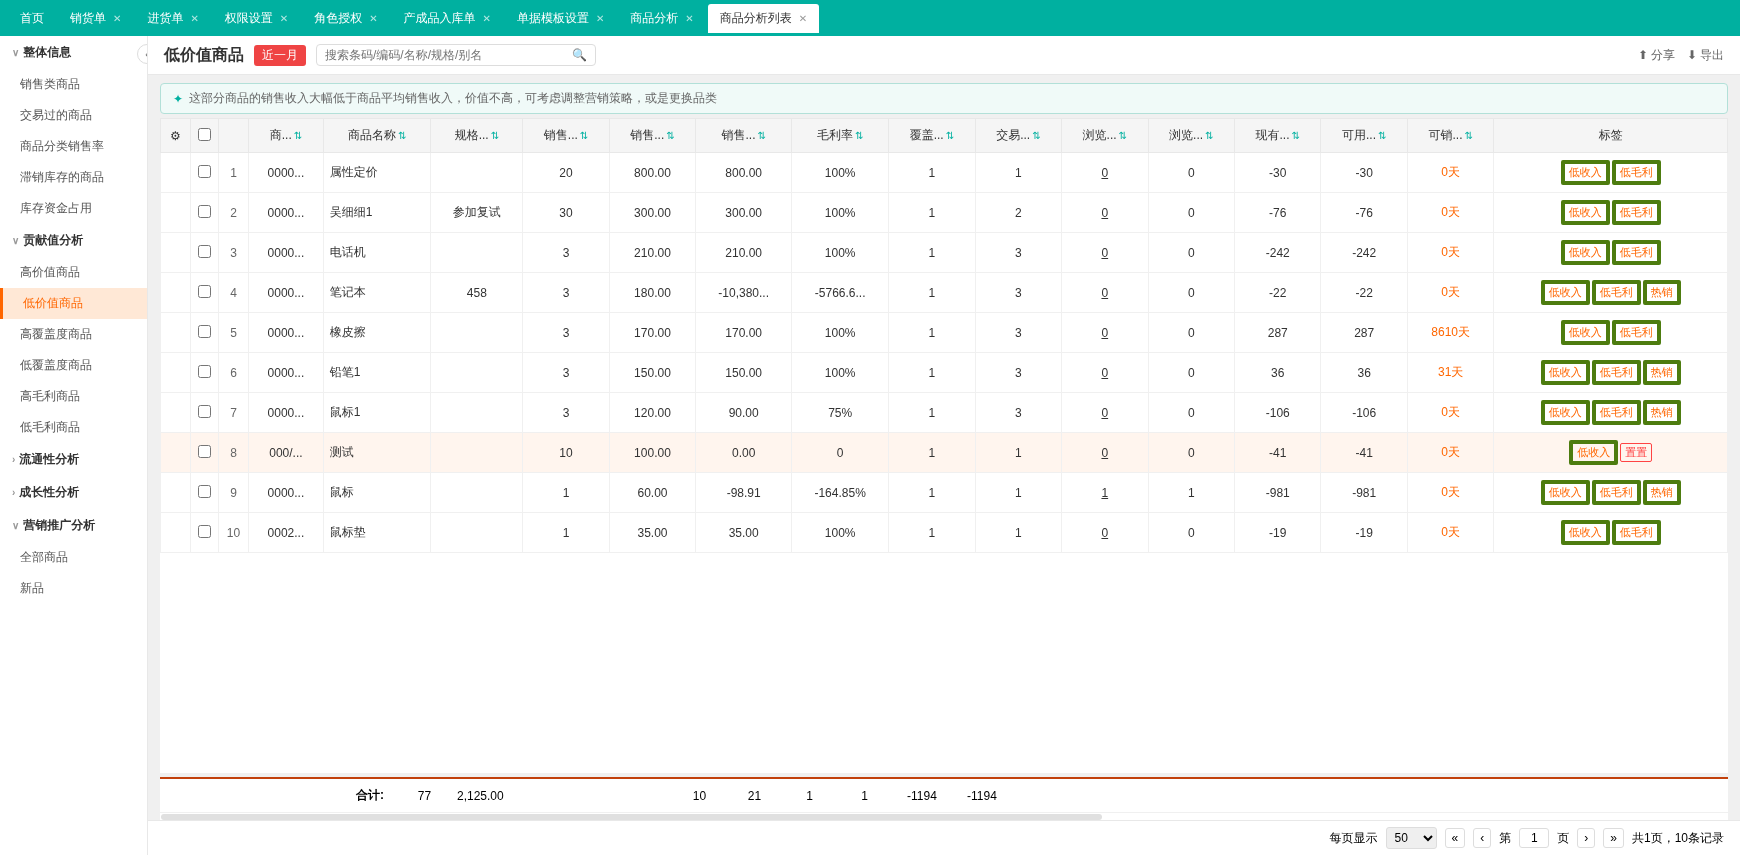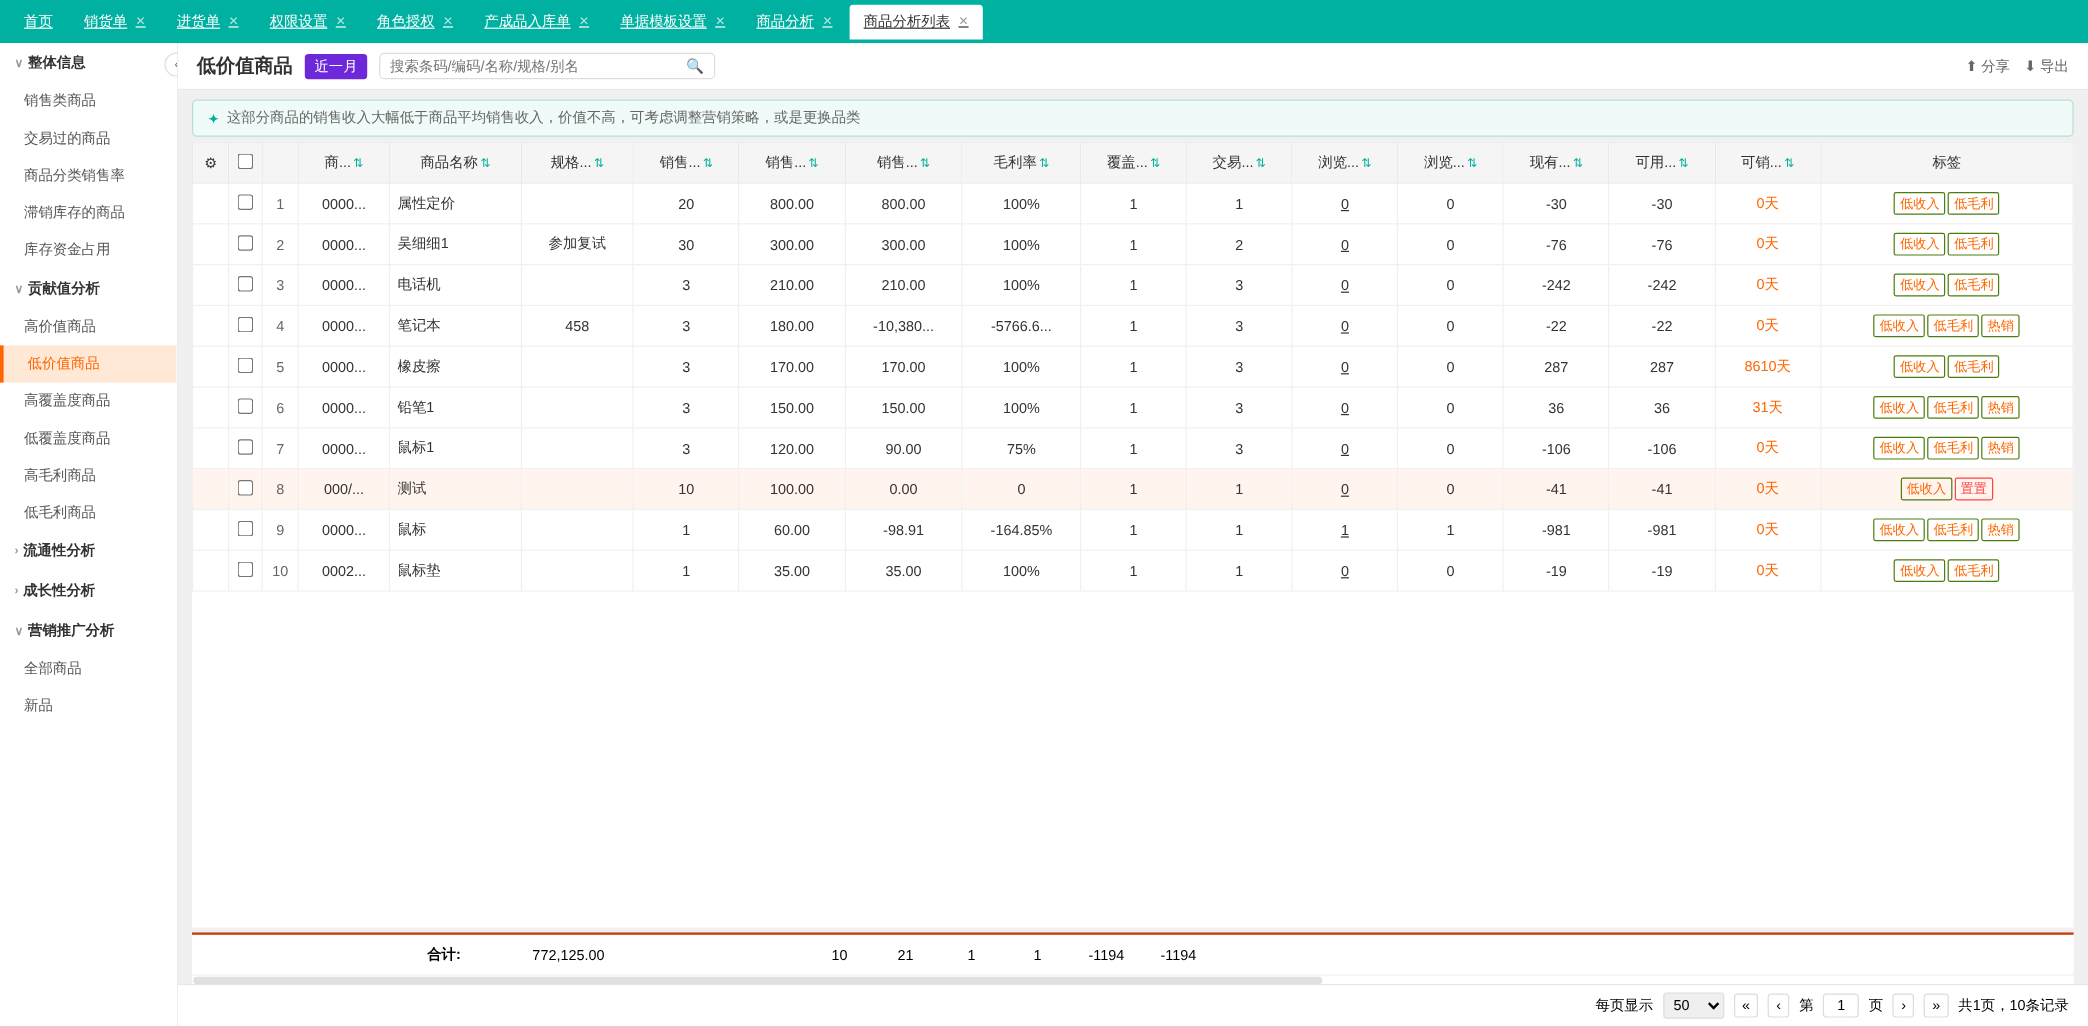--- a/index.html
+++ b/index.html
@@ -13,21 +13,21 @@
       align-items: center;
       padding: 0 8px;
       gap: 2px;
     }
     .nav-item {
       color: #fff;
       padding: 6px 12px;
       cursor: pointer;
       white-space: nowrap;
       border-radius: 3px 3px 0 0;
-      display: flex; align-items: center; gap: 4px; text-decoration: underline;
+      display: flex; align-items: center; gap: 4px;
     }
     .nav-item.active { background: #fff; color: #333; border-radius: 3px 3px 0 0; }
     .nav-item .close-x { font-size: 10px; color: rgba(255,255,255,0.7); margin-left: 3px; }
     .nav-item.active .close-x { color: #999; }
 
     
     .layout {
       display: flex;
       height: calc(100vh - 36px);
     }
@@ -74,21 +74,21 @@
       align-items: center;
       gap: 10px;
       border-bottom: 1px solid #e8e8e8;
     }
     .page-title {
       font-size: 16px;
       font-weight: bold;
       color: #333;
     }
     .filter-tag {
-      background: #6d28d9;
+      background: #ef4444;
       color: #fff;
       padding: 2px 8px;
       border-radius: 3px;
       font-size: 12px;
       cursor: pointer;
     }
     .search-box {
       display: flex;
       align-items: center;
       border: 1px solid #ddd;
@@ -163,21 +163,21 @@
       white-space: nowrap;
     }
     tbody td.left { text-align: left; }
     .tag {
       display: inline-block;
       padding: 1px 4px;
       border-radius: 2px;
       font-size: 11px;
       margin: 0 1px;
     }
-    .tag-orange { color: #ff6600; border: 1px solid #4d7c0f; }
+    .tag-orange { color: #ff6600; border: 4px solid #4d7c0f; }
     .tag-red { color: #ff4444; border: 1px solid #ff4444; }
     .underline { text-decoration: underline; cursor: pointer; color: #333; }
     .text-orange { color: #ff6600; }
 
     
     .settings-col { width: 30px; }
 
     
     .table-footer {
       background: #fff;
@@ -573,21 +573,21 @@
               <td><span class="tag tag-orange">低收入</span><span class="tag tag-orange">低毛利</span></td>
             </tr>
           </tbody>
       </table>
     </div>
 
     <div class="table-footer">
       <div style="display:flex;align-items:center;gap:0;">
         <div style="width:220px;text-align:right;font-weight:bold;padding-right:8px;">合计:</div>
         <div style="display:flex;gap:0;align-items:center;">
-          <div style="width:65px;text-align:right;">77</div>
+          <div style="width:65px;text-align:center;">77</div>
           <div style="width:75px;">2,125.00</div>
           <div style="width:75px;"></div>
           <div style="width:65px;"></div>
           <div style="width:55px;text-align:center;">10</div>
           <div style="width:55px;text-align:center;">21</div>
           <div style="width:55px;text-align:center;">1</div>
           <div style="width:55px;text-align:center;">1</div>
           <div style="width:60px;text-align:center;">-1194</div>
           <div style="width:60px;text-align:center;">-1194</div>
         </div>

